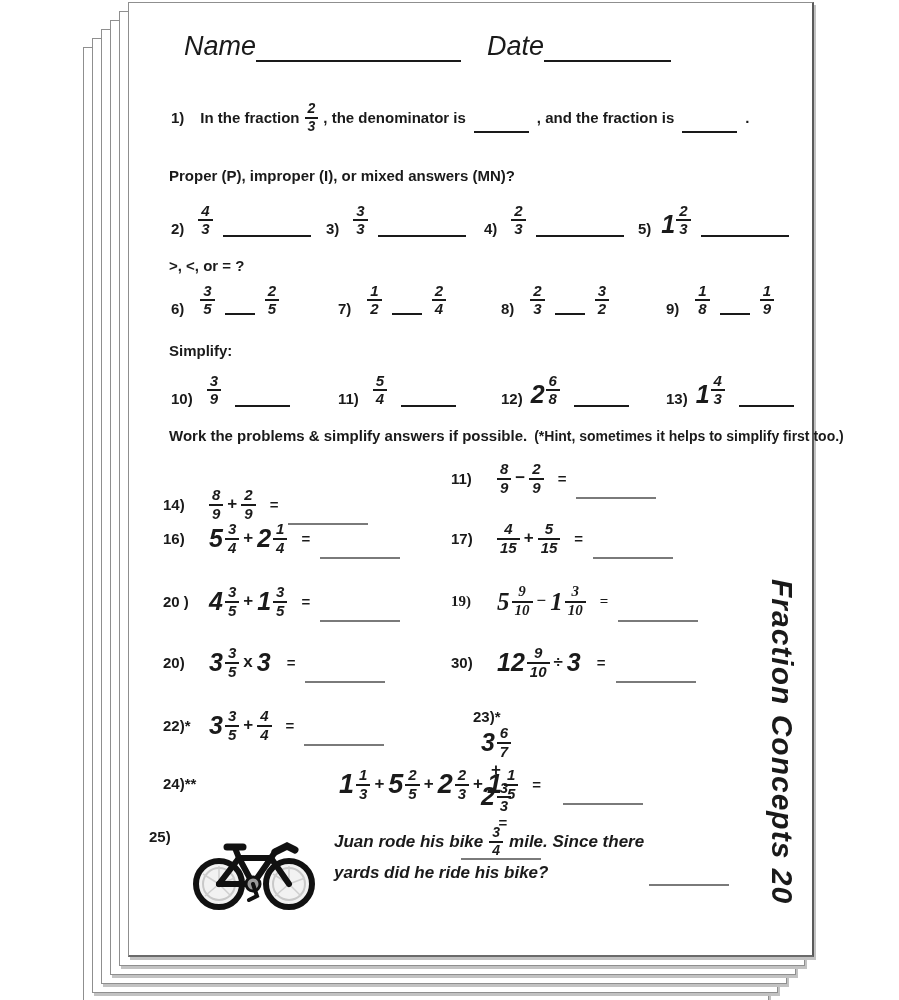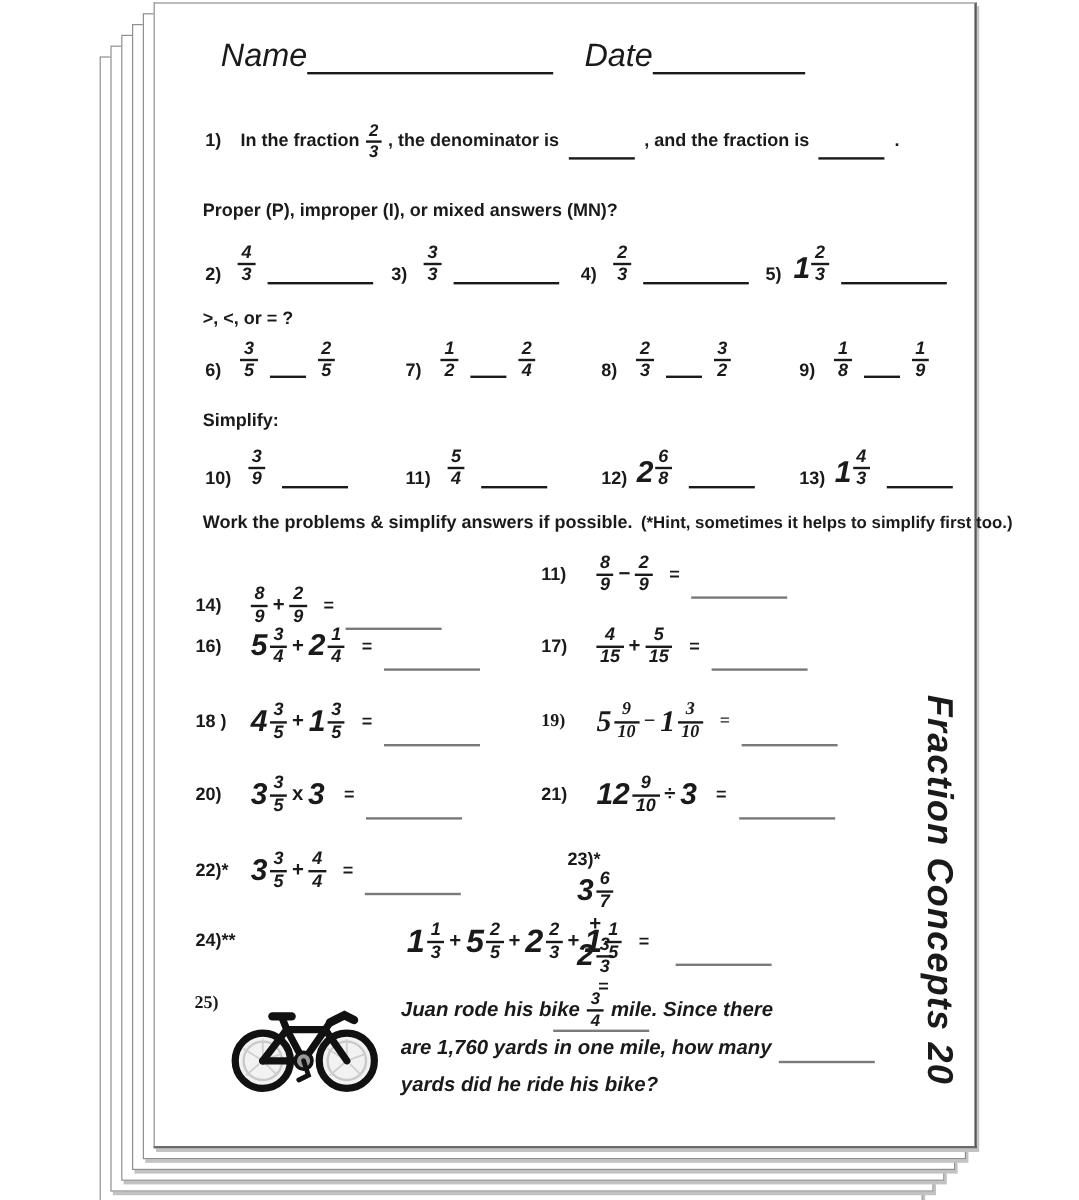--- a/index.html
+++ b/index.html
@@ -110,21 +110,21 @@
 
   
   .p-q24 { left:0; top:764px; width:686px; height:52px; }
   .p-q24 .lbl { position:absolute; left:34px; top:8px; }
   .p-q24 .expr { position:absolute; left:210px; top:0; display:flex; align-items:center; }
   .p-q24 .term { display:flex; align-items:center; }
   .p-q24 .blank { margin-left:22px; }
 
   
   .p-q25 { left:0; top:815px; width:686px; height:125px; }
-  .p-q25 .lbl { position:absolute; left:33px; top:10px;font-family:Liberation Serif, serif; }
+  .p-q25 .lbl { position:absolute; left:20px; top:10px; }
   .p-q25 .bike { position:absolute; left:62px; top:4px; }
   .p-q25 .story { position:absolute; left:205px; top:8px; width:350px;
      font-size:17px; font-weight:bold; font-style:italic; }
   .p-q25 .story .line { display:flex; align-items:center; height:31px; white-space:nowrap; }
   .p-q25 .story .fr { font-size:14px; margin:0 6px; }
   .p-q25 .blank { position:absolute; left:520px; top:52px; }
 
   
   .side-title { position:absolute; left:636px; top:576px; height:345px;
     writing-mode:vertical-rl; font-size:30px; font-weight:bold; font-style:italic;
@@ -383,21 +383,21 @@
             <span class="fr">
               <span class="fn">5</span>
               <span class="fd">15</span>
             </span>
           </span>
     <span class="eq">=</span>
     <span class="blank b-gray w80 drop"></span>
   </span>
 
   <span class="witem">
-    <span class="lbl">18 )</span>
+    <span class="lbl">20 )</span>
     <span class="term">
             <span class="whole">4</span>
             <span class="fr">
               <span class="fn">3</span>
               <span class="fd">5</span>
             </span>
           </span>
     <span class="op">+</span>
     <span class="term">
             <span class="whole">1</span>
@@ -442,21 +442,21 @@
           </span>
     <span class="op">x</span>
     <span class="term">
             <span class="whole">3</span>
           </span>
     <span class="eq">=</span>
     <span class="blank b-gray w80 drop"></span>
   </span>
 
   <span class="witem">
-    <span class="lbl">21)</span>
+    <span class="lbl">30)</span>
     <span class="term">
             <span class="whole">12</span>
             <span class="fr">
               <span class="fn">9</span>
               <span class="fd">10</span>
             </span>
           </span>
     <span class="op">÷</span>
     <span class="term">
             <span class="whole">3</span>
@@ -582,21 +582,20 @@
       </svg>
       <div class="story">
         <div class="line">
           <span>Juan rode his bike</span>
           <span class="fr">
               <span class="fn">3</span>
               <span class="fd">4</span>
             </span>
           <span>mile.  Since there</span>
         </div>
-        <div class="line">are 1,760 yards in one mile, how many</div>
         <div class="line">yards did he ride his bike?</div>
       </div>
       <span class="blank b-gray w80"></span>
     </div>
 
     <div class="side-title">Fraction Concepts 20</div>
   </div>
 </div>
 
 </body></html>

